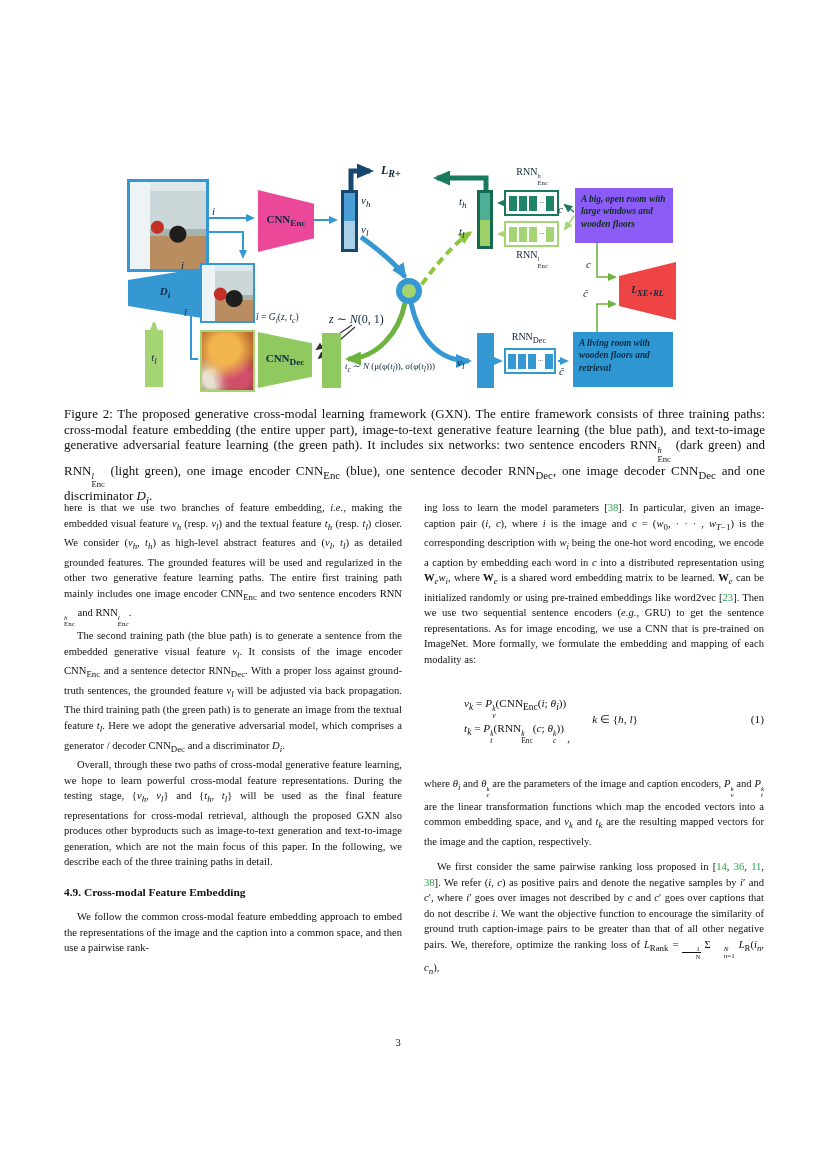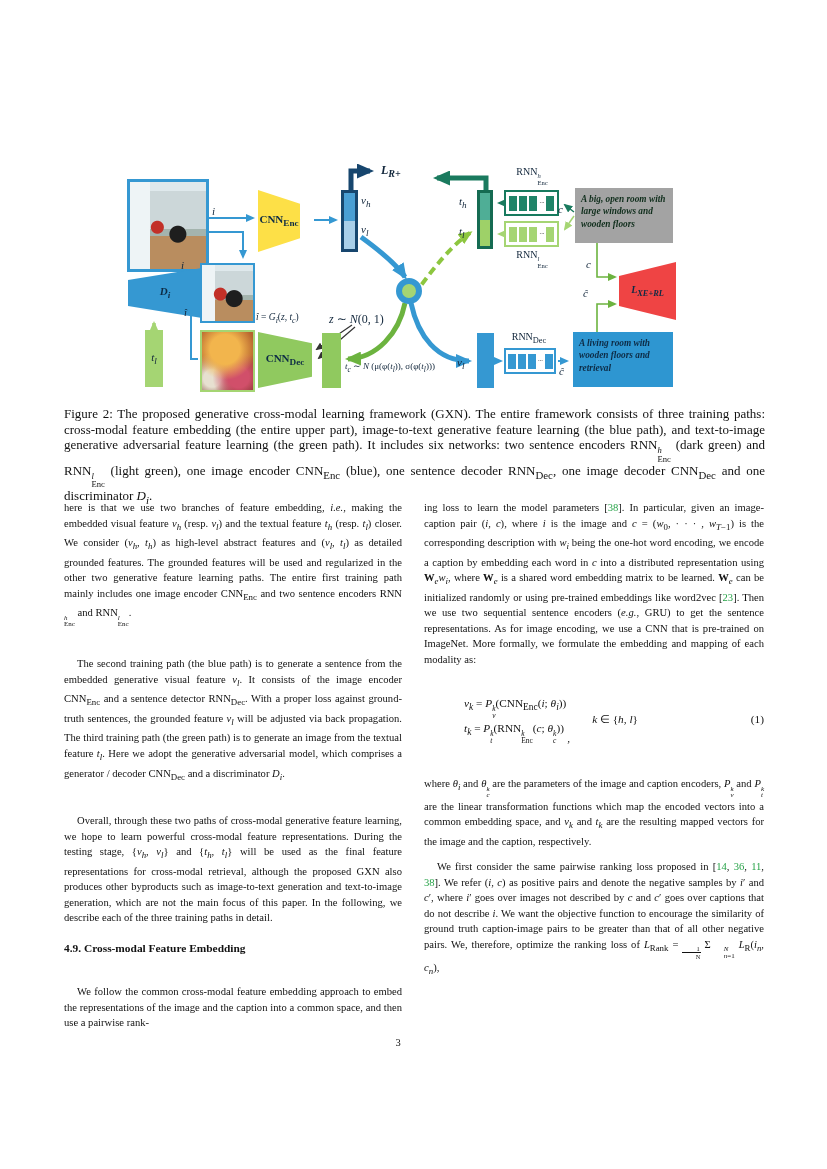--- a/index.html
+++ b/index.html
@@ -32,21 +32,21 @@
   .ss span{display:block;}
   .frac{display:inline-flex;flex-direction:column;text-align:center;vertical-align:-0.55em;font-size:0.6em;line-height:1.1;}
   .frac span:first-child{border-bottom:0.8px solid #111;padding:0 1px;}
   .cite{color:#27a348;}
   
   #caption{position:absolute;left:64px;top:406px;width:701px;font-size:13px;line-height:15.6px;text-align:justify;}
   .col{position:absolute;top:500px;width:338px;font-size:10.6px;line-height:15.5px;text-align:justify;}
   #colL{left:64px;}
   #colR{left:424px;width:340px;}
   .col p{margin:0;}
-  .col p.ind{text-indent:13px;margin-top:28px;}
+  .col p.ind{text-indent:13px;}
   h3{font-size:11.4px;margin:15px 0 9px 0;font-family:"Liberation Serif",serif;}
   #eq{display:flex;align-items:center;margin:27px 0 30px 0;font-size:11.3px;}
   #eq .lines{margin-left:40px;}
   #eq .lines div{margin:2px 0;}
   #eq .comma{align-self:flex-end;margin-left:1px;}
   #eq .cond{margin-left:22px;font-style:normal;}
   #eq .num{margin-left:auto;}
   #pgnum{position:absolute;left:0;top:1037px;width:796px;text-align:center;font-size:10.5px;}
 </style>
 </head>
@@ -119,21 +119,21 @@
       <path d="M290,140 C284,170 262,195 233,196" stroke="#6cb33f" stroke-width="5" fill="none" marker-end="url(#mGbig)"></path>
       <path d="M299,132 C320,103 337,82 355,70" stroke="#8dc63f" stroke-width="4" stroke-dasharray="8 5" fill="none" marker-end="url(#mGd)"></path>
 
       <circle cx="294" cy="128" r="10" fill="#a5d573" stroke="#3598d2" stroke-width="6"></circle>
     </svg>
 
     <div class="abs scene" style="left:12px;top:16px;width:76px;height:87px;border:3px solid #3598d2;"></div>
     <div class="abs scene" style="left:85px;top:100px;width:51px;height:56px;border:2.5px solid #3598d2;"></div>
     <div class="abs genscene" style="left:85px;top:167px;width:51px;height:58px;border:2.5px solid #a5d573;"></div>
 
-    <div class="abs trap" style="left:143px;top:27px;width:42px;height:62px;background:#fde047;clip-path:polygon(0 0,100% 22%,100% 78%,0 100%);">
+    <div class="abs trap" style="left:143px;top:27px;width:56px;height:62px;background:#ec4899;clip-path:polygon(0 0,100% 22%,100% 78%,0 100%);">
         <span>CNN<sub>Enc</sub></span>
       </div>
     <div class="abs trap" style="left:143px;top:169px;width:54px;height:56px;background:#90c95f;clip-path:polygon(0 0,100% 20%,100% 80%,0 100%);">
         <span>CNN<sub>Dec</sub></span>
       </div>
     <div class="abs trap" style="left:13px;top:105px;width:74px;height:50px;background:#3598d2;clip-path:polygon(0 24%,100% 0,100% 100%,0 76%);font-style:italic;">
         <span>D<sub>i</sub></span>
       </div>
     <div class="abs trap" style="left:504px;top:99px;width:57px;height:58px;background:#ef4444;clip-path:polygon(0 24%,100% 0,100% 100%,0 76%);font-size:10px;font-style:italic;">
         <span><i>L</i><sub>XE+RL</sub></span>
@@ -177,21 +177,21 @@
         </span></div>
     <div class="abs lab lab-r" style="left:384px;top:168px;width:60px;text-align:center;font-size:10px;">RNN<sub>Dec</sub></div>
     <div class="abs rnnbox" style="left:389px;top:185px;width:52px;height:26px;border:2px solid #3598d2;">
       <div class="cell" style="background:#3598d2;"></div>
         <div class="cell" style="background:#3598d2;"></div>
         <div class="cell" style="background:#3598d2;"></div>
         <span class="dots">···</span>
         <div class="cell" style="background:#3598d2;"></div>
     </div>
 
-    <div class="abs capbox" style="left:460px;top:25px;width:98px;height:55px;background:#a3a3a3;">A big, open room with large windows and wooden floors</div>
+    <div class="abs capbox" style="left:460px;top:25px;width:98px;height:55px;background:#8b5cf6;">A big, open room with large windows and wooden floors</div>
     <div class="abs capbox" style="left:458px;top:169px;width:100px;height:55px;background:#2e96d1;color:#0d2b45;">A living room with wooden floors and retrieval</div>
 
     <div class="lab" style="left:97px;top:42px;">i</div>
     <div class="lab" style="left:246px;top:31px;">v<sub>h</sub></div>
     <div class="lab" style="left:246px;top:60px;">v<sub>l</sub></div>
     <div class="lab" style="left:344px;top:32px;">t<sub>h</sub></div>
     <div class="lab" style="left:344px;top:62px;">t<sub>l</sub></div>
     <div class="lab" style="left:266px;top:0px;font-size:12px;font-weight:bold;color:#10253a;"><i>L</i><sub>R+</sub></div>
     <div class="lab" style="left:443px;top:40px;">c</div>
     <div class="lab" style="left:471px;top:95px;">c</div>

